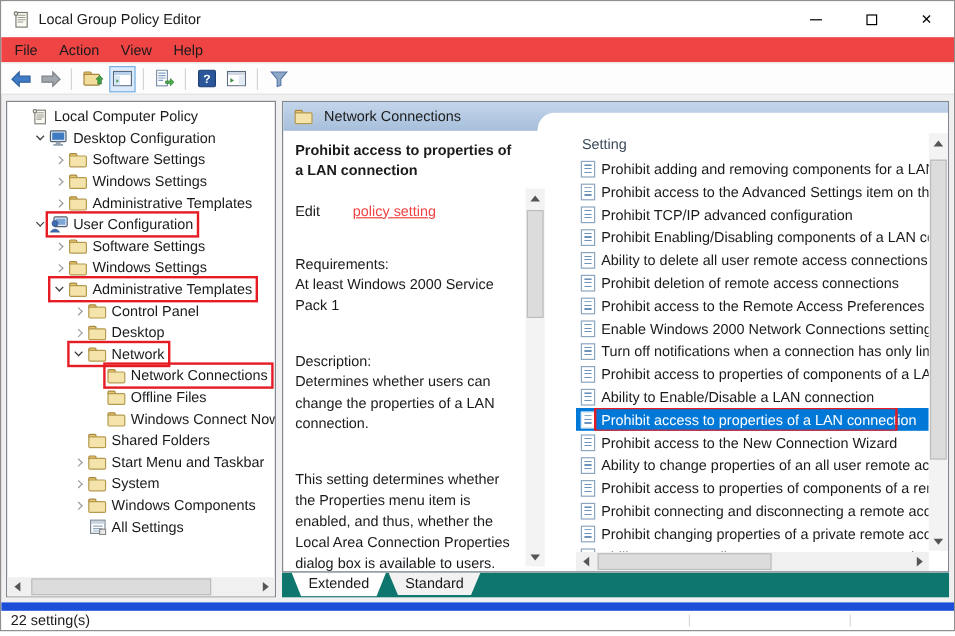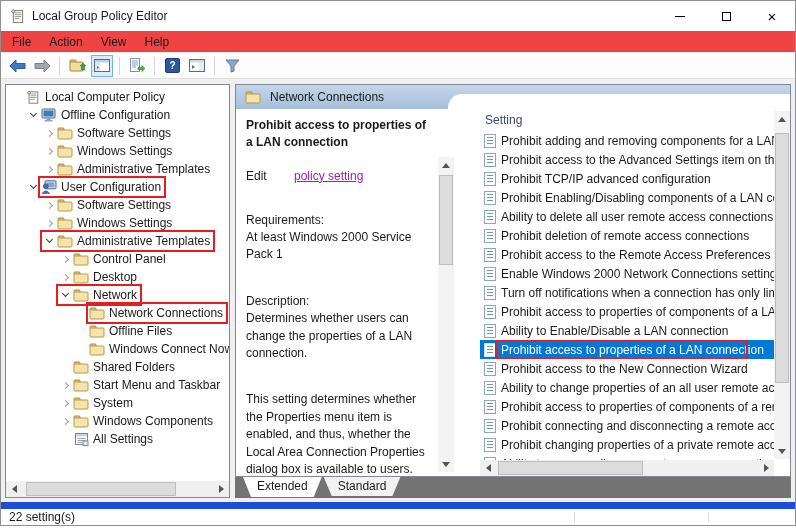--- a/index.html
+++ b/index.html
@@ -61,37 +61,37 @@
   .right-panel { flex:1 1 auto; background:#fff; border:1px solid #828790; display:flex; flex-direction:column; position:relative; overflow:hidden; }
   .panel-header { height:24px; flex:0 0 auto; background:linear-gradient(#c3d5ea,#a7bfdb); display:flex; align-items:center; padding-left:9px; gap:9px; position:relative; }
   .panel-header .hdr-title { position:relative; z-index:2; }
   .tab-curve { position:absolute; left:212px; right:0; top:9px; bottom:-1px; background:#fff; border-top-left-radius:14px; z-index:1; }
   .panel-body { flex:1 1 auto; display:flex; overflow:hidden; position:relative; }
 
   
   .desc-pane { width:222px; flex:0 0 auto; position:relative; padding:8px 26px 0 10px; overflow:hidden; }
   .desc-title { font-weight:bold; line-height:1.4; }
   .desc-edit { margin-top:18px; }
-  .desc-link { color:#a21caf; text-decoration:underline;padding-left:24px; }
+  .desc-link { color:#ef4444; text-decoration:underline;padding-left:24px; }
   .desc-sec { margin-top:29px; white-space:pre-line; line-height:1.45; }
   .desc-vscroll { top:48px; bottom:4px; right:4px; }
 
   
   .list-pane { flex:1 1 auto; position:relative; overflow:hidden;margin-left:22px; }
   .list-header { height:22px; display:flex; align-items:center; padding-left:5px; color:#3c4a5a; }
   .list-rows { position:absolute; top:22px; left:0; right:16px; bottom:16px; overflow:hidden; }
   .list-row { height:19px; display:flex; align-items:center; padding-left:4px; white-space:nowrap; overflow:hidden; position:relative; }
   .list-row .list-label { padding-left:5px; overflow:hidden; }
   .list-row.selected { background:#0078d7; color:#fff; }
   .red-frame { position:absolute; left:15px; right:26px; top:-1px; bottom:-1px; border:2px solid #e51c23; pointer-events:none; }
   .list-vscroll { top:2px; bottom:17px; right:0; }
   .list-hscroll { right:16px; }
 
   
-  .tabs-row { height:21px; flex:0 0 auto; display:flex; align-items:stretch; padding-left:8px; background:#737373; gap:2px; }
+  .tabs-row { height:21px; flex:0 0 auto; display:flex; align-items:stretch; padding-left:8px; background:#0f766e; gap:2px; }
   .tab { padding:2px 14px 0 14px; clip-path:polygon(0 0,100% 0,calc(100% - 8px) 100%,8px 100%);
          filter:drop-shadow(0 1px 0 #909090) drop-shadow(1px 0 0 #b0b0b0) drop-shadow(-1px 0 0 #b0b0b0);
          background:#f2f2f2; height:19px; }
   .tab.active { background:#fff; height:20px; }
 
   
   .statusbar { height:23px; flex:0 0 auto; background:#fff; border-top:7px solid #1d4ed8; margin-top:4px;
                display:flex; align-items:center; padding-left:8px; position:relative; }
   .status-sep { position:absolute; top:3px; bottom:3px; width:1px; background:#d9d9d9; }
 
@@ -217,21 +217,21 @@
             </span>
             <span class="boxwrap">
               <span class="tree-icon">
                 <svg width="16" height="14" viewBox="0 0 16 14">
                   <rect x="1" y="1" width="13" height="9" rx="1" fill="#dce9f7" stroke="#55606e"></rect>
                   <rect x="2.5" y="2.5" width="10" height="6" fill="#3e7bc0"></rect>
                   <rect x="5.5" y="10" width="4" height="2" fill="#93a2b0"></rect>
                   <rect x="3.5" y="12" width="8" height="1.5" fill="#93a2b0"></rect>
                 </svg>
               </span>
-              <span class="tree-label">Offline Configuration</span>
+              <span class="tree-label">Desktop Configuration</span>
             </span>
           </div>
           <div class="tree-row">
             <span style="width: 36px; flex: 0 0 auto;"></span>
             <span class="chev-slot">
               <span class="chev"></span>
             </span>
             <span class="boxwrap">
               <span class="tree-icon">
                 <svg width="16" height="13" viewBox="0 0 16 13">

